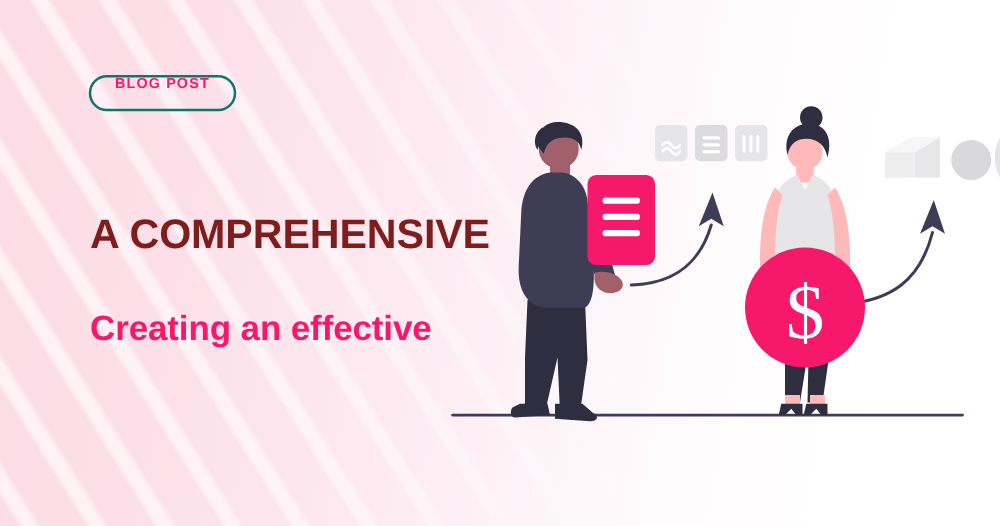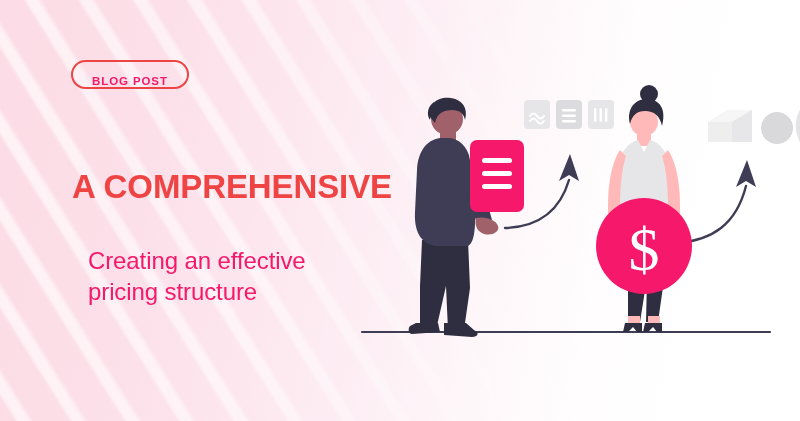--- a/index.html
+++ b/index.html
@@ -54,23 +54,23 @@
   }
 
   
   .badge {
     position: absolute;
     left: 71px;
     top: 60px;
     height: 29px;
     padding: 0 19px;
     display: flex;
-    align-items: flex-end;
+    align-items: flex-start;
     justify-content: center;
-    border: 2px solid #ef4444;
+    border: 2px solid #0f766e;
     border-radius: 16px;
     box-sizing: border-box;
   }
   .badge-label {
     font-size: 11.5px;
     font-weight: bold;
     letter-spacing: 0.9px;
     color: #f6186a;
     line-height: 1;
     white-space: nowrap;
@@ -79,32 +79,32 @@
   
   .headline {
     position: absolute;
     left: 72px;
     top: 144px;
     width: 370px;
     font-size: 33px;
     font-weight: bold;
     line-height: 1.26;
     letter-spacing: -0.1px;
-    color: #ef4444;
+    color: #7f1d1d;
     text-transform: uppercase;
   }
 
   
   .subheadline {
     position: absolute;
-    left: 88px;
+    left: 72px;
     top: 245px;
     width: 330px;
-    font-size: 24px;
-    font-weight: normal;
+    font-size: 28px;
+    font-weight: bold;
     line-height: 1.30;
     color: #f6186a;
     letter-spacing: -0.1px;
   }
 
   
   .illustration {
     position: absolute;
     left: 340px;
     top: 80px;
@@ -124,21 +124,20 @@
   <div class="badge">
     <span class="badge-label">BLOG POST</span>
   </div>
 
   <h1 class="headline">
     <span>A COMPREHENSIVE</span><br>
   </h1>
 
   <div class="subheadline">
     <span>Creating an effective</span><br>
-    <span>pricing structure</span>
   </div>
 
   <div class="illustration">
     <svg width="460" height="275" viewBox="0 0 460 275" xmlns="http://www.w3.org/2000/svg">
 
       <g>
         <polygon points="368,42 388,30 412,30 412,62 368,62" fill="#eeeeef"></polygon>
         <polygon points="368,42 388,30 412,30 392,42" fill="#f6f6f7"></polygon>
         <polygon points="392,42 412,30 412,62 392,62" fill="#e7e7e9"></polygon>
       </g>

